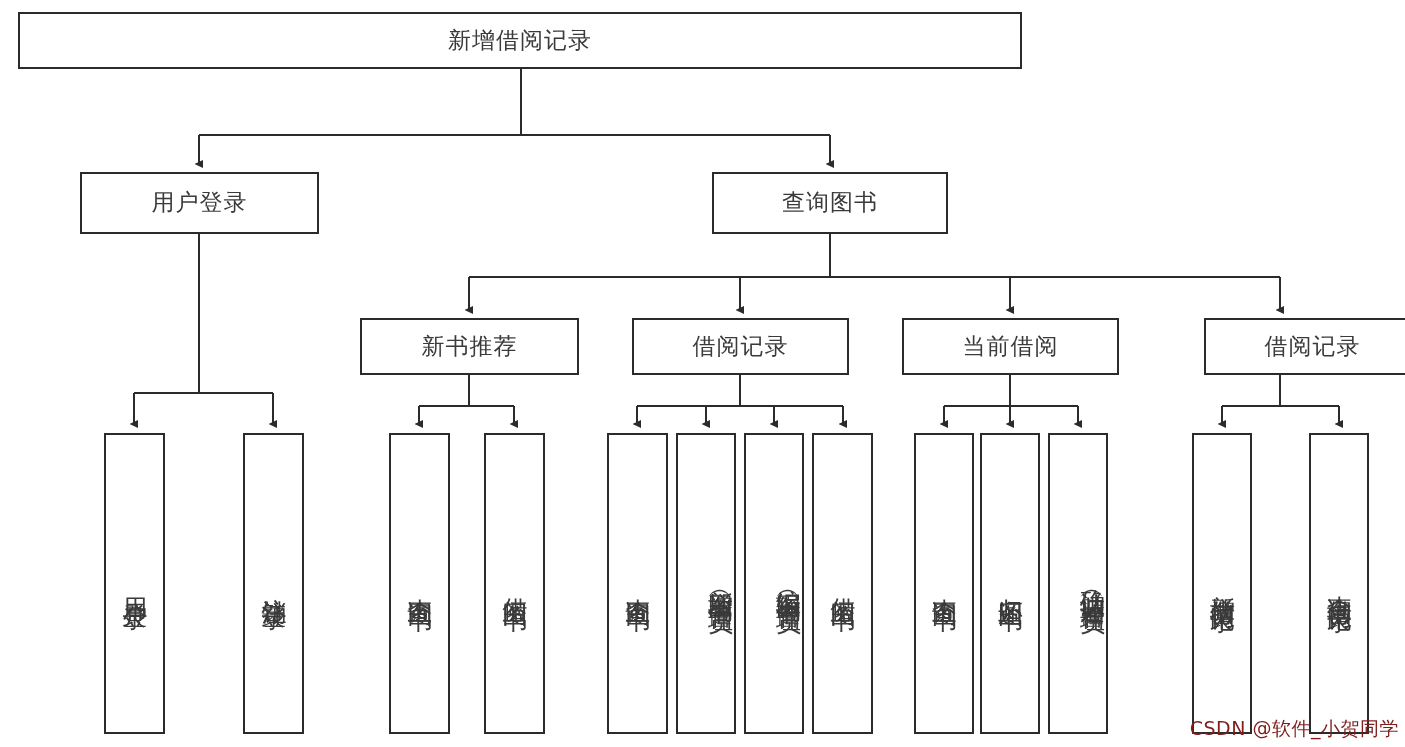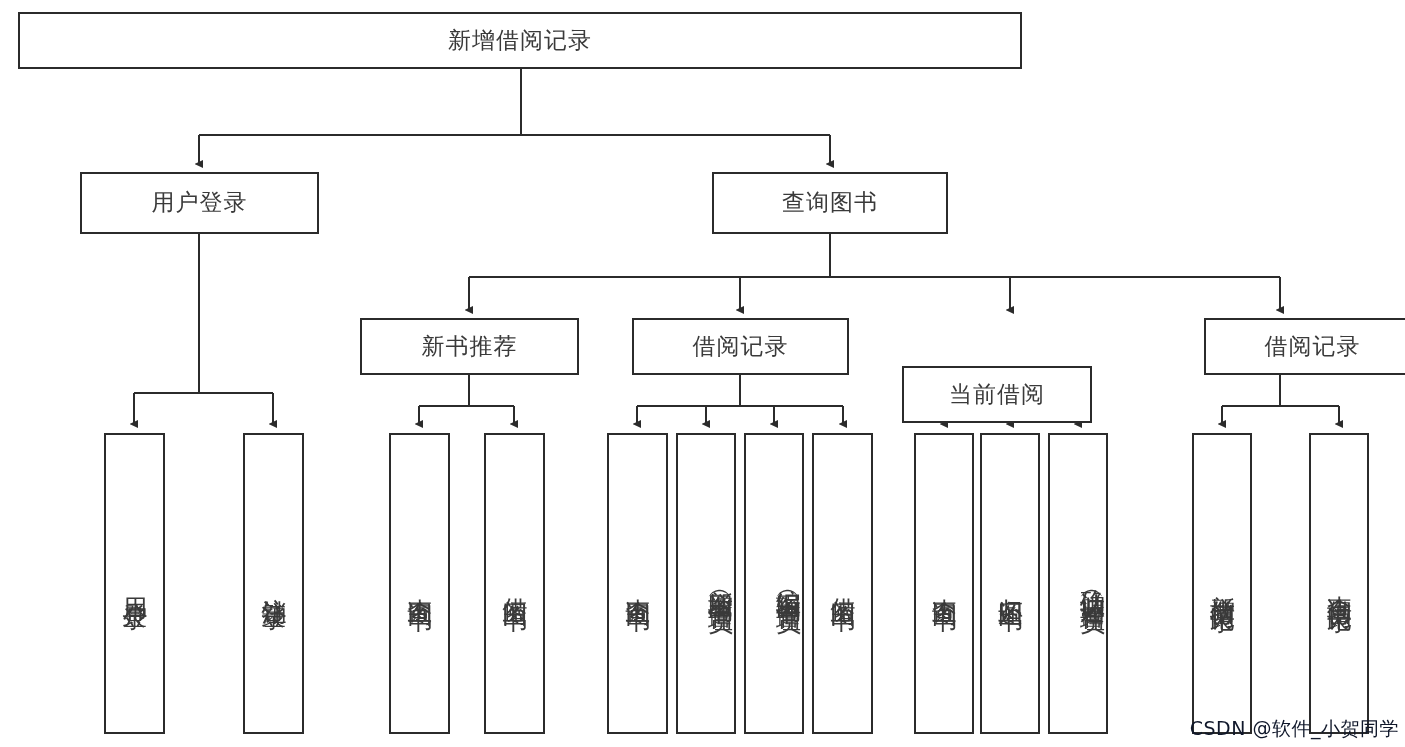--- a/index.html
+++ b/index.html
@@ -50,21 +50,21 @@
     justify-content:center;
   }
   .node.v span{
     display:block;
   }
   #watermark{
     position:absolute;
     right:6px;
     bottom:5px;
     font-size:19px;
-    color:#0f172a;
+    color:#7f1d1d;
     letter-spacing:0.5px;
     z-index:5;
     white-space:nowrap;
   }
 </style>
 </head>
 <body>
 
 <div id="canvas">
 
@@ -129,21 +129,21 @@
   <div class="node h" style="left:712px;top:172px;width:236px;height:62px;">
     <span>查询图书</span>
   </div>
 
   <div class="node h" style="left:360px;top:318px;width:219px;height:57px;">
     <span>新书推荐</span>
   </div>
   <div class="node h" style="left:632px;top:318px;width:217px;height:57px;">
     <span>借阅记录</span>
   </div>
-  <div class="node h" style="left:902px;top:318px;width:190px;height:57px;margin-top:48px;">
+  <div class="node h" style="left:902px;top:318px;width:217px;height:57px;">
     <span>当前借阅</span>
   </div>
   <div class="node h" style="left:1204px;top:318px;width:217px;height:57px;">
     <span>借阅记录</span>
   </div>
 
   <div class="node v" style="left:104px;top:433px;width:61px;height:301px;">
     <span>用户登录</span>
   </div>
   <div class="node v" style="left:243px;top:433px;width:61px;height:301px;">

